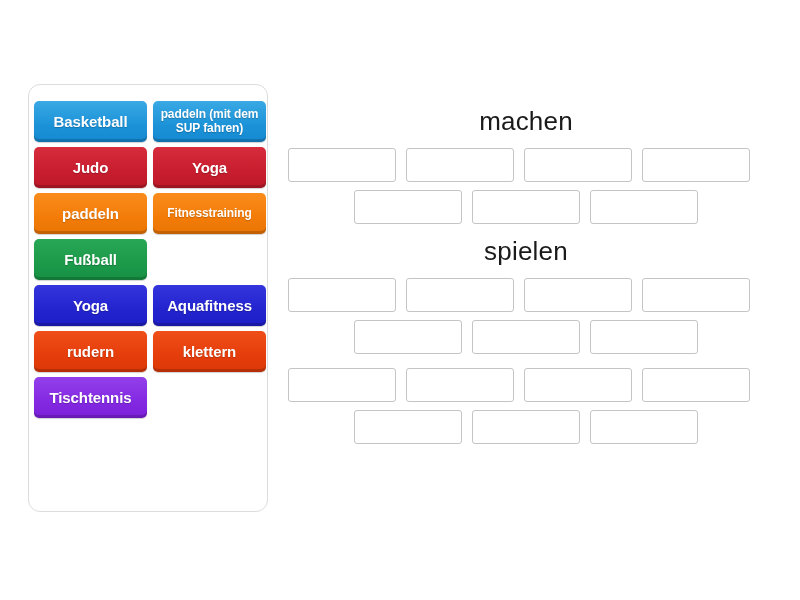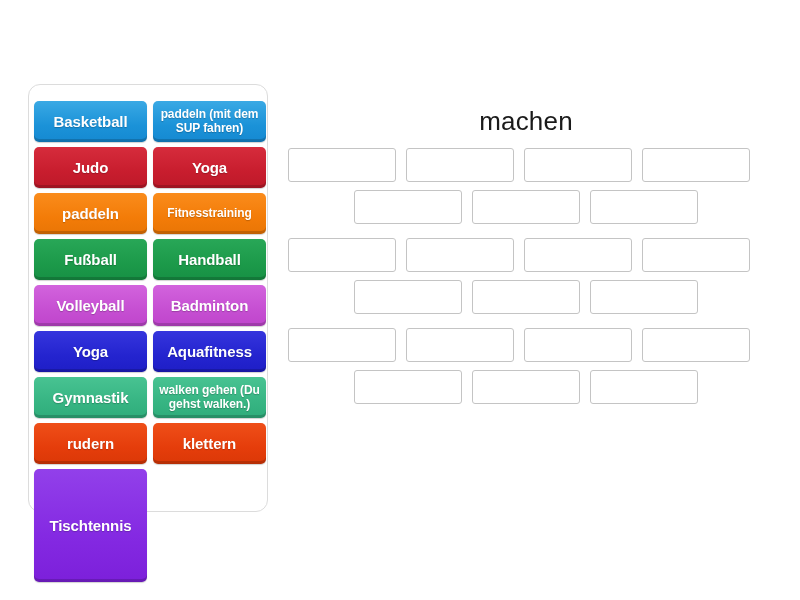--- a/index.html
+++ b/index.html
@@ -37,21 +37,21 @@
     border-radius: 12px;
     padding: 16px 5px 6px 5px;
   }
 
   .tile-row {
     display: flex;
     gap: 6px;
     margin-bottom: 5px;
     height: 41px;
   }
-  .tile-row:last-child { margin-bottom: 0; flex-direction: column; }
+  .tile-row:last-child { margin-bottom: 0; }
 
   .tile {
     flex: 0 0 113px;
     width: 113px;
     height: 41px;
     box-sizing: border-box;
     border: none;
     border-radius: 5px;
     display: flex;
     align-items: center;
@@ -143,33 +143,24 @@
       <div class="tile-row">
         <div class="tile c-red">Judo</div>
         <div class="tile c-red">Yoga</div>
       </div>
       <div class="tile-row">
         <div class="tile c-orange">paddeln</div>
         <div class="tile small c-orange">Fitnesstraining</div>
       </div>
       <div class="tile-row">
         <div class="tile c-green">Fußball</div>
-        <div class="tile c-green">Handball</div>
-      </div>
-      <div class="tile-row">
-        <div class="tile c-orchid">Volleyball</div>
-        <div class="tile c-orchid">Badminton</div>
       </div>
       <div class="tile-row">
         <div class="tile c-darkblue">Yoga</div>
         <div class="tile c-darkblue">Aquafitness</div>
-      </div>
-      <div class="tile-row">
-        <div class="tile c-mint">Gymnastik</div>
-        <div class="tile small c-mint">walken gehen (Du gehst walken.)</div>
       </div>
       <div class="tile-row">
         <div class="tile c-redorange">rudern</div>
         <div class="tile c-redorange">klettern</div>
       </div>
       <div class="tile-row">
         <div class="tile c-purple">Tischtennis</div>
         <div class="tile empty-slot"></div>
       </div>
     </div>
@@ -183,20 +174,21 @@
           <div class="dropzone"></div>
           <div class="dropzone"></div>
         </div>
         <div class="dropzone-row row-offset">
           <div class="dropzone"></div>
           <div class="dropzone"></div>
           <div class="dropzone"></div>
         </div>
       </div>
       <div class="category">
+        <div class="category-title">spielen</div>
         <div class="dropzone-row">
           <div class="dropzone"></div>
           <div class="dropzone"></div>
           <div class="dropzone"></div>
           <div class="dropzone"></div>
         </div>
         <div class="dropzone-row row-offset">
           <div class="dropzone"></div>
           <div class="dropzone"></div>
           <div class="dropzone"></div>

